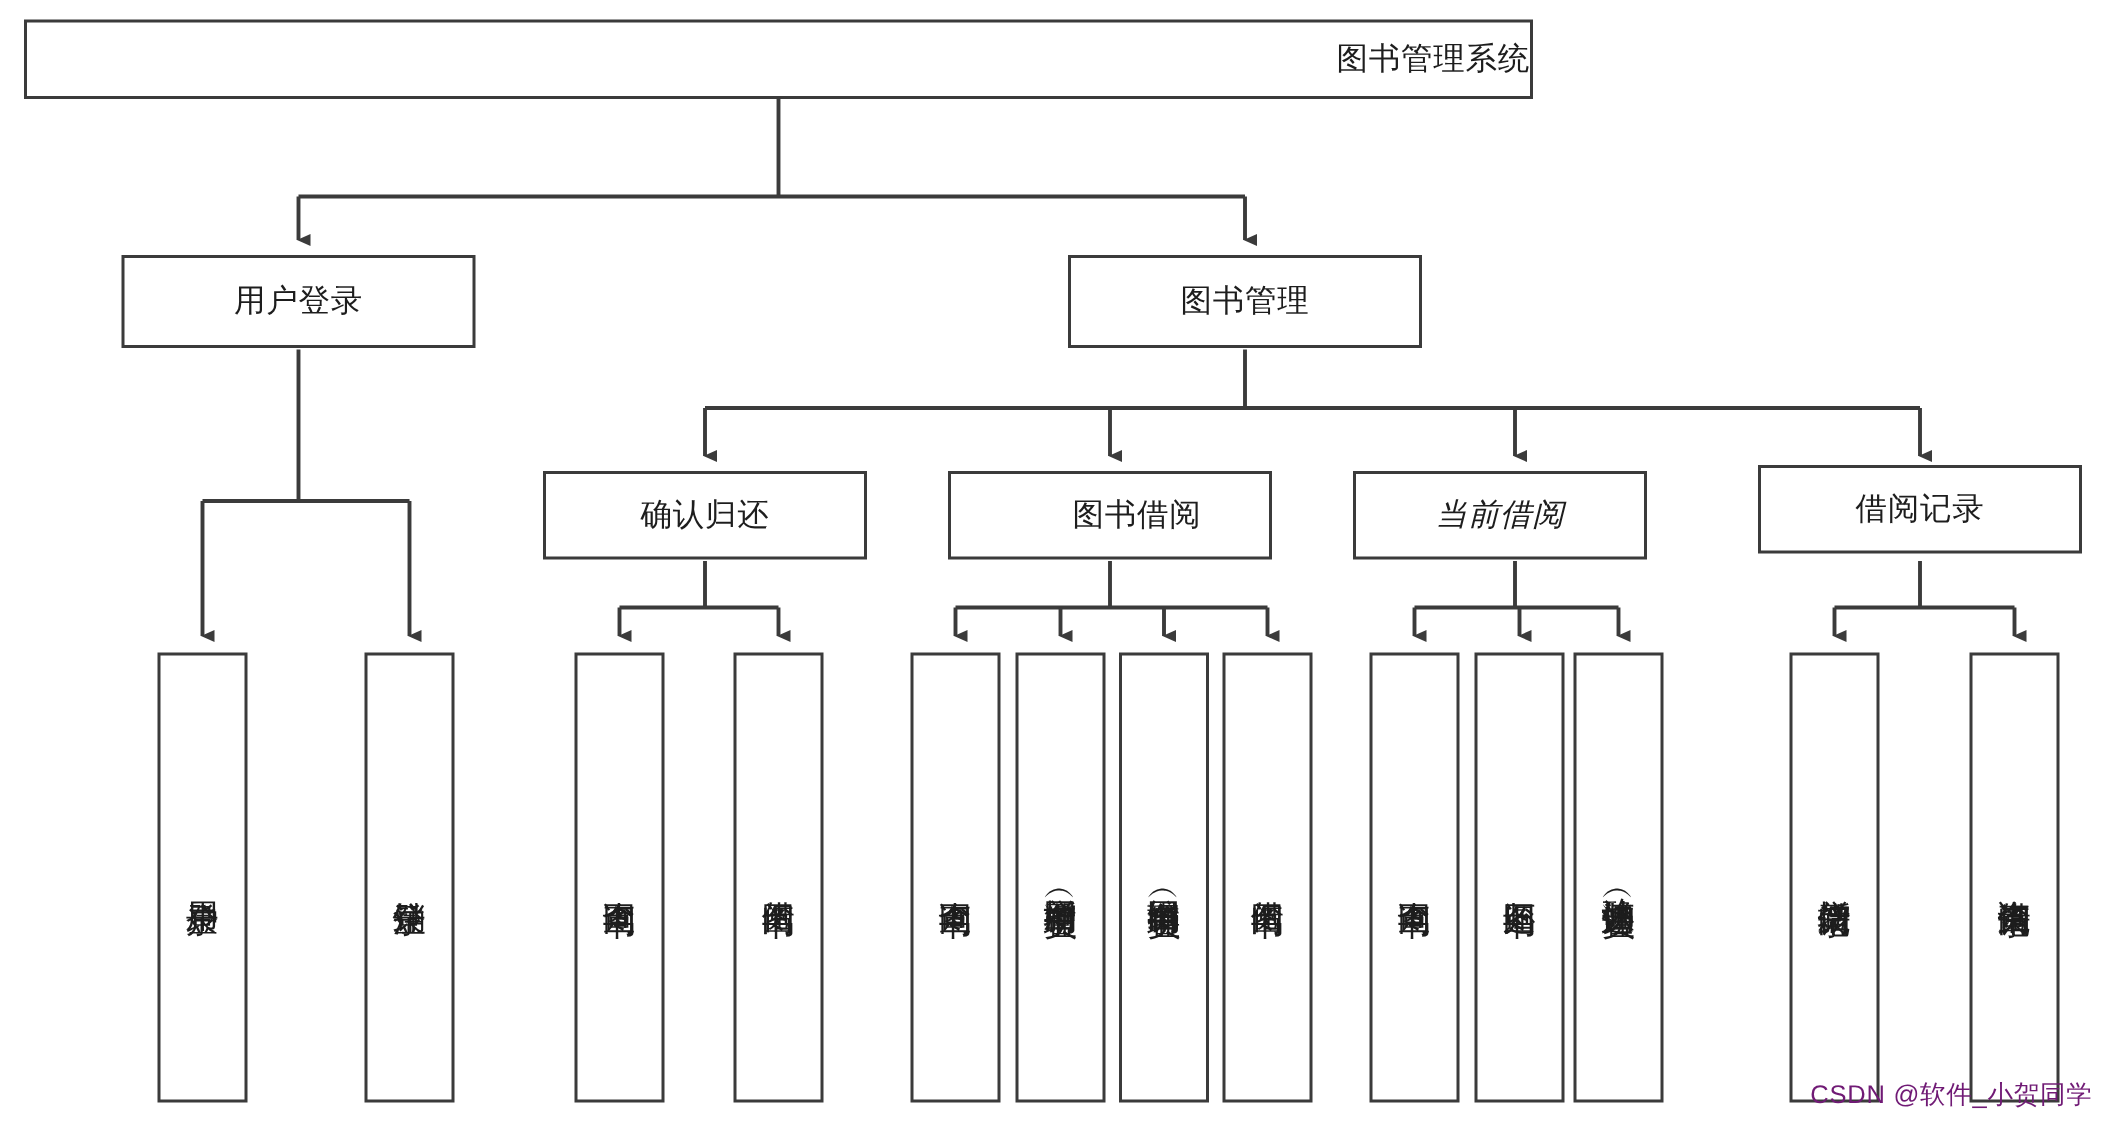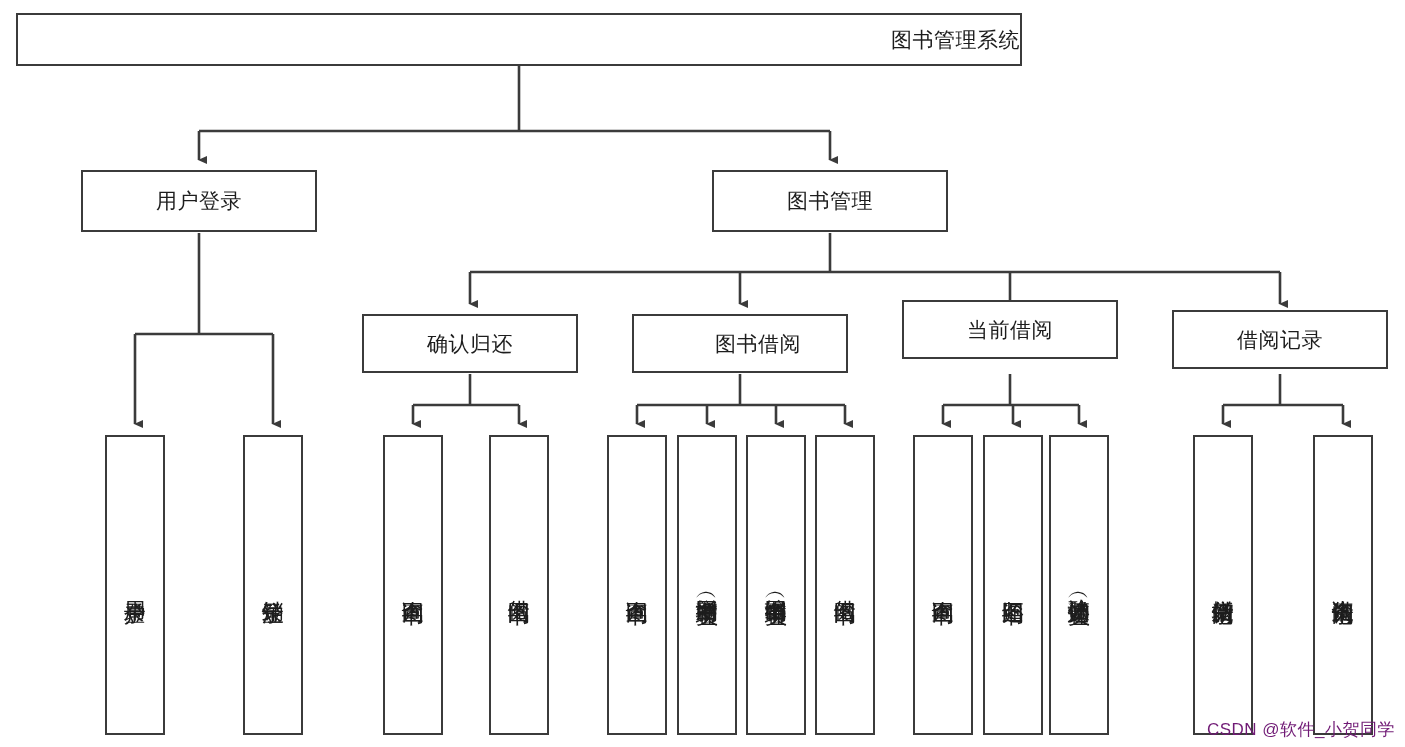--- a/index.html
+++ b/index.html
@@ -136,21 +136,21 @@
   <div class="node h" style="left:712px; top:170px; width:236px; height:62px;">
     <span class="label">图书管理</span>
   </div>
 
   <div class="node h" style="left:362px; top:314px; width:216px; height:59px;">
     <span class="label">确认归还</span>
   </div>
   <div class="node h" style="left:632px; top:314px; width:216px; height:59px;padding-left:36px;">
     <span class="label">图书借阅</span>
   </div>
-  <div class="node h" style="left:902px; top:300px; width:216px; height:59px;">
+  <div class="node h" style="left:902px; top:314px; width:196px; height:59px;font-style:italic;">
     <span class="label">当前借阅</span>
   </div>
   <div class="node h" style="left:1172px; top:310px; width:216px; height:59px;">
     <span class="label">借阅记录</span>
   </div>
 
   <div class="node v" style="left:105px; top:435px; width:60px; height:300px;">
     <span class="label">用户登录</span>
   </div>
   <div class="node v" style="left:243px; top:435px; width:60px; height:300px;">

